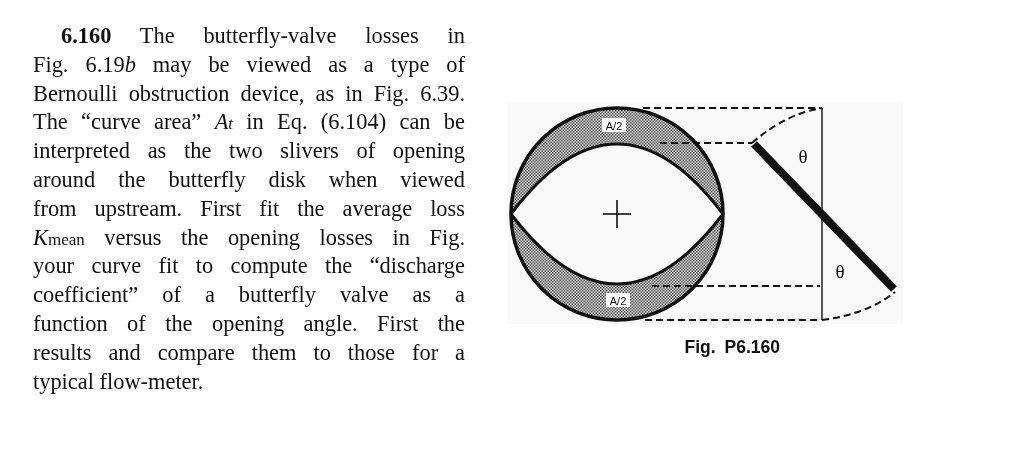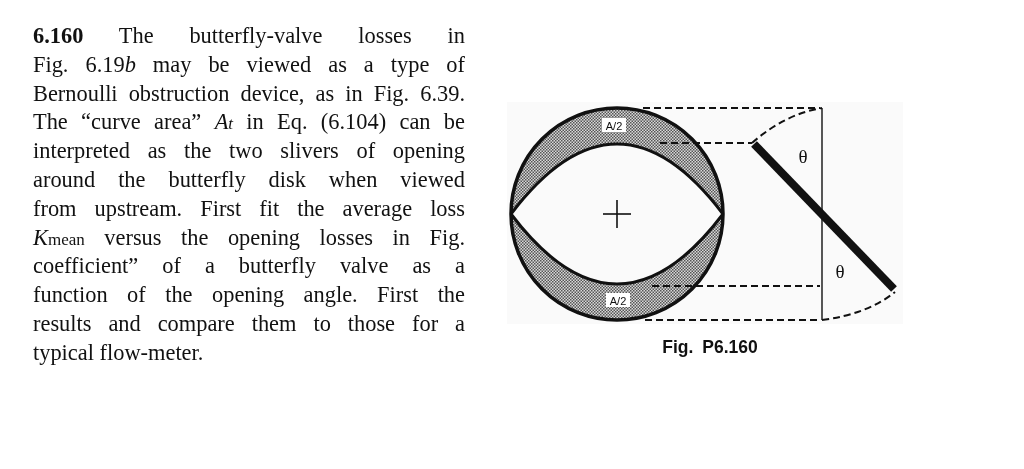--- a/index.html
+++ b/index.html
@@ -28,20 +28,21 @@
     text-align: justify;
     text-align-last: justify;
     white-space: nowrap;
     height: 28.8px;
   }
   .problem .line.last {
     text-align-last: left;
   }
   .problem .num {
     font-weight: bold;
+    margin-left: 28px;
   }
   .problem i {
     font-style: italic;
   }
   .problem .sub {
     font-style: normal;
     font-size: 17px;
   }
   .figure {
     position: absolute;
@@ -51,40 +52,41 @@
     height: 226px;
   }
   .figure svg {
     display: block;
   }
   .caption {
     position: absolute;
     left: 640px;
     top: 337px;
     width: 140px;
-    text-align: center;
+    text-align: right;
     font-family: "Liberation Sans", "DejaVu Sans", sans-serif;
     font-weight: bold;
     font-size: 17.5px;
     color: #111;
     word-spacing: 4px;
   }
 </style>
 </head>
 <body>
 
 <div class="problem">
   <span class="line"><span class="num">6.160</span> <span>The butterfly-valve losses in</span></span>
   <span class="line"><span>Fig. 6.19</span><i>b</i><span> may be viewed as a type of</span></span>
   <span class="line"><span>Bernoulli obstruction device, as in Fig. 6.39.</span></span>
   <span class="line"><span>The “curve area” </span><i>A</i><i class="sub" style="font-style:italic">t</i><span> in Eq. (6.104) can be</span></span>
   <span class="line"><span>interpreted as the two slivers of opening</span></span>
   <span class="line"><span>around the butterfly disk when viewed</span></span>
   <span class="line"><span>from upstream. First fit the average loss</span></span>
   <span class="line"><i>K</i><span class="sub">mean</span><span> versus the opening losses in Fig.</span></span>
+  <span class="line"><span>your curve fit to compute the “discharge</span></span>
   <span class="line"><span>coefficient” of a butterfly valve as a</span></span>
   <span class="line"><span>function of the opening angle. First the</span></span>
   <span class="line"><span>results and compare them to those for a</span></span>
   <span class="line last"><span>typical flow-meter.</span></span>
 </div>
 
 <div class="figure">
   <svg width="400" height="226" viewBox="505 98 400 226" xmlns="http://www.w3.org/2000/svg">
     <defs>
       <pattern id="stipple" patternUnits="userSpaceOnUse" width="3" height="3">

